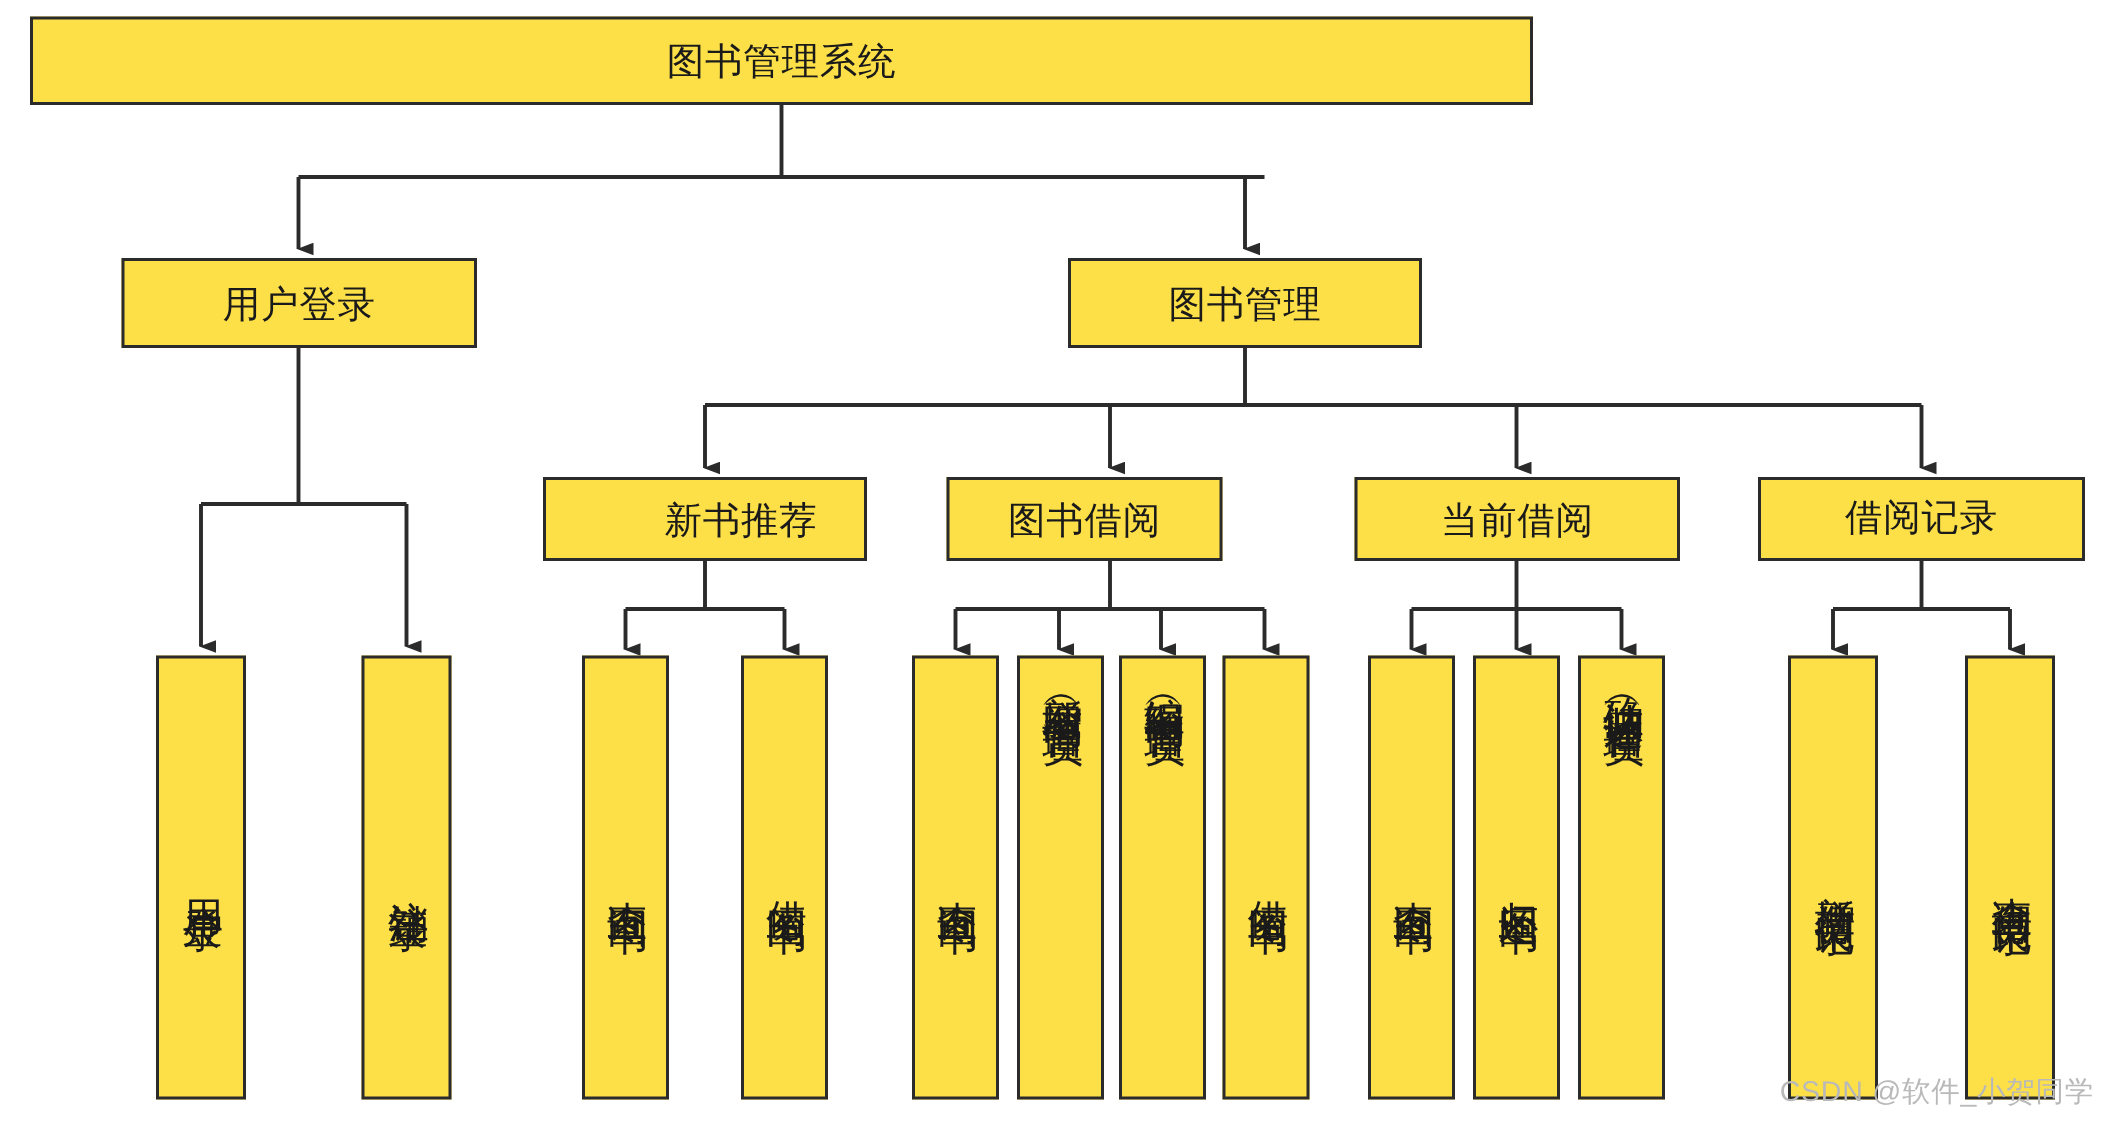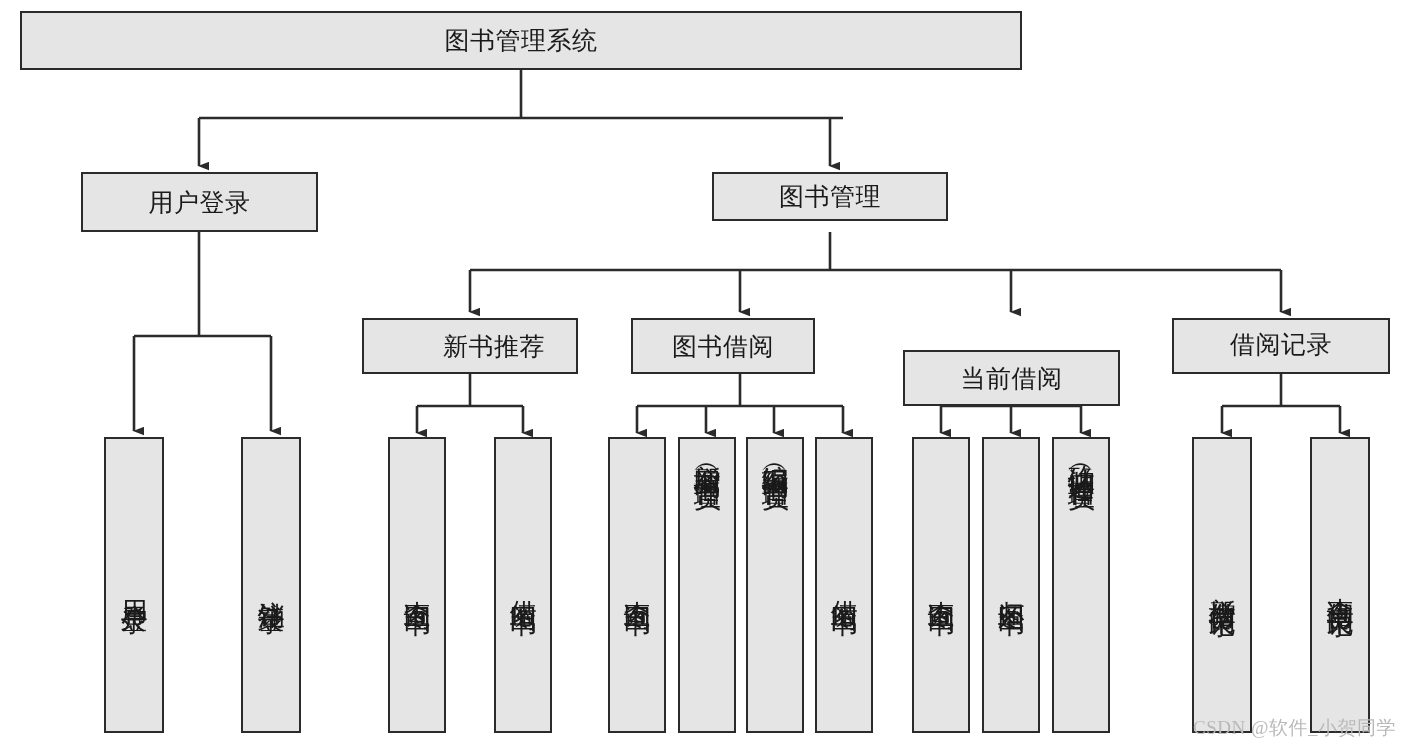--- a/index.html
+++ b/index.html
@@ -24,21 +24,21 @@
     position: absolute;
     left: 0;
     top: 0;
     width: 1405px;
     height: 747px;
     pointer-events: none;
   }
   .node {
     position: absolute;
     box-sizing: border-box;
-    background: #e5e5e5;
+    background: #fde047;
     border: 2.6px solid #2b2b2b;
     display: flex;
     align-items: center;
     justify-content: center;
     color: #1a1a1a;
   }
   .node-label {
     display: block;
     text-align: center;
     line-height: 1.16;
@@ -70,21 +70,21 @@
     padding-top: 0;
   }
   #watermark {
     position: absolute;
     right: 9px;
     bottom: 6px;
     font-size: 19px;
     color: #b9b9b9;
     letter-spacing: 0.5px;
     white-space: nowrap;
-    font-family: Liberation Serif, serif;
+    font-family: Liberation Sans, sans-serif;
   }
 </style>
 </head>
 <body>
 
 <div id="diagram-root">
 
   <svg id="edge-layer" viewBox="0 0 1405 747" width="1405" height="747" xmlns="http://www.w3.org/2000/svg">
     <defs>
       <marker id="arrowhead" markerWidth="9" markerHeight="11" refX="4.2" refY="10" orient="auto" markerUnits="userSpaceOnUse">
@@ -136,33 +136,33 @@
   </svg>
 
   <div class="node root horizontal" style="left:20px; top:11px; width:1002px; height:59px;">
     <span class="node-label">图书管理系统</span>
   </div>
 
   <div class="node horizontal" style="left:81px; top:172px; width:237px; height:60px;">
     <span class="node-label">用户登录</span>
   </div>
 
-  <div class="node horizontal" style="left:712px; top:172px; width:236px; height:49px;">
+  <div class="node horizontal" style="left:712px; top:172px; width:236px; height:60px;">
     <span class="node-label">图书管理</span>
   </div>
 
   <div class="node horizontal" style="left:362px; top:318px; width:216px; height:56px;padding-left:48px;">
     <span class="node-label">新书推荐</span>
   </div>
 
   <div class="node horizontal" style="left:631px; top:318px; width:184px; height:56px;">
     <span class="node-label">图书借阅</span>
   </div>
 
-  <div class="node horizontal" style="left:903px; top:318px; width:217px; height:56px;margin-top:32px;">
+  <div class="node horizontal" style="left:903px; top:318px; width:217px; height:56px;">
     <span class="node-label">当前借阅</span>
   </div>
 
   <div class="node horizontal" style="left:1172px; top:318px; width:218px; height:56px;font-family:Liberation Mono, monospace;">
     <span class="node-label">借阅记录</span>
   </div>
 
   <div class="node vertical centered" style="left:104px; top:437px; width:60px; height:296px;">
     <span class="node-label">用户登录</span>
   </div>

